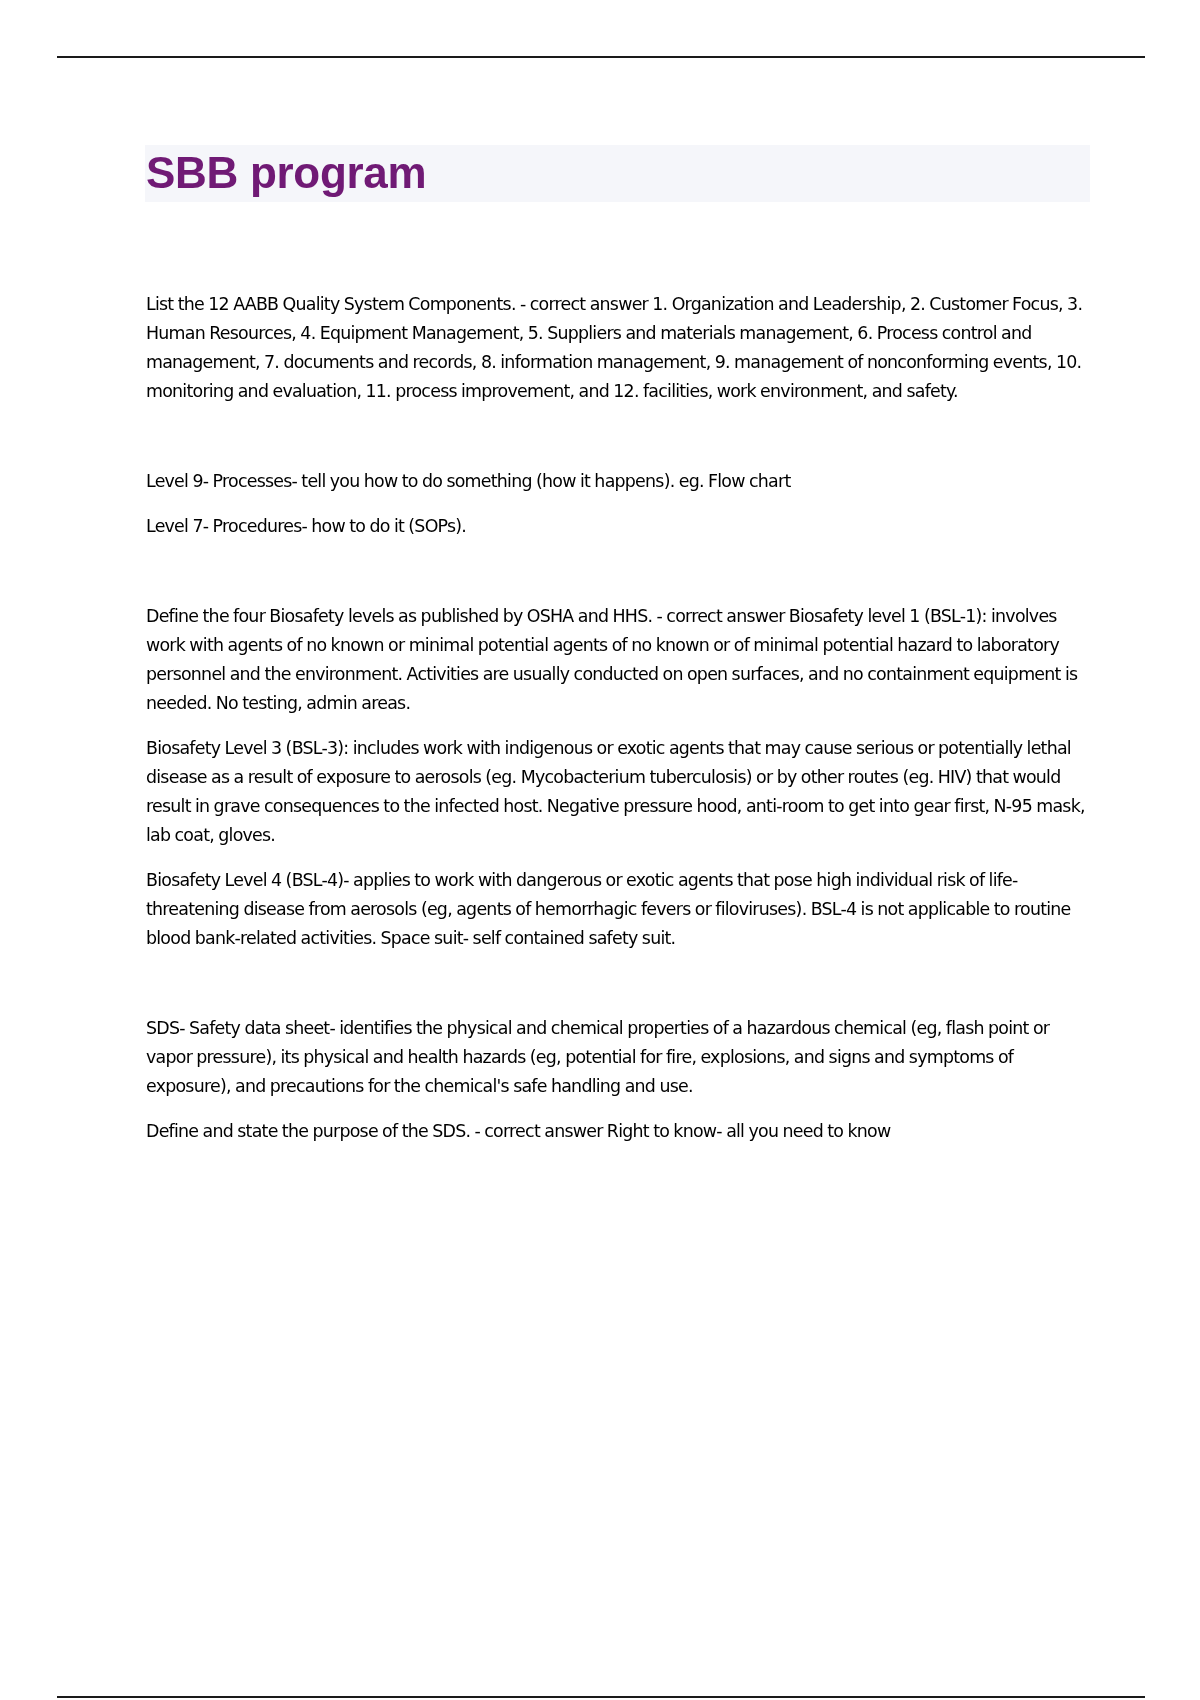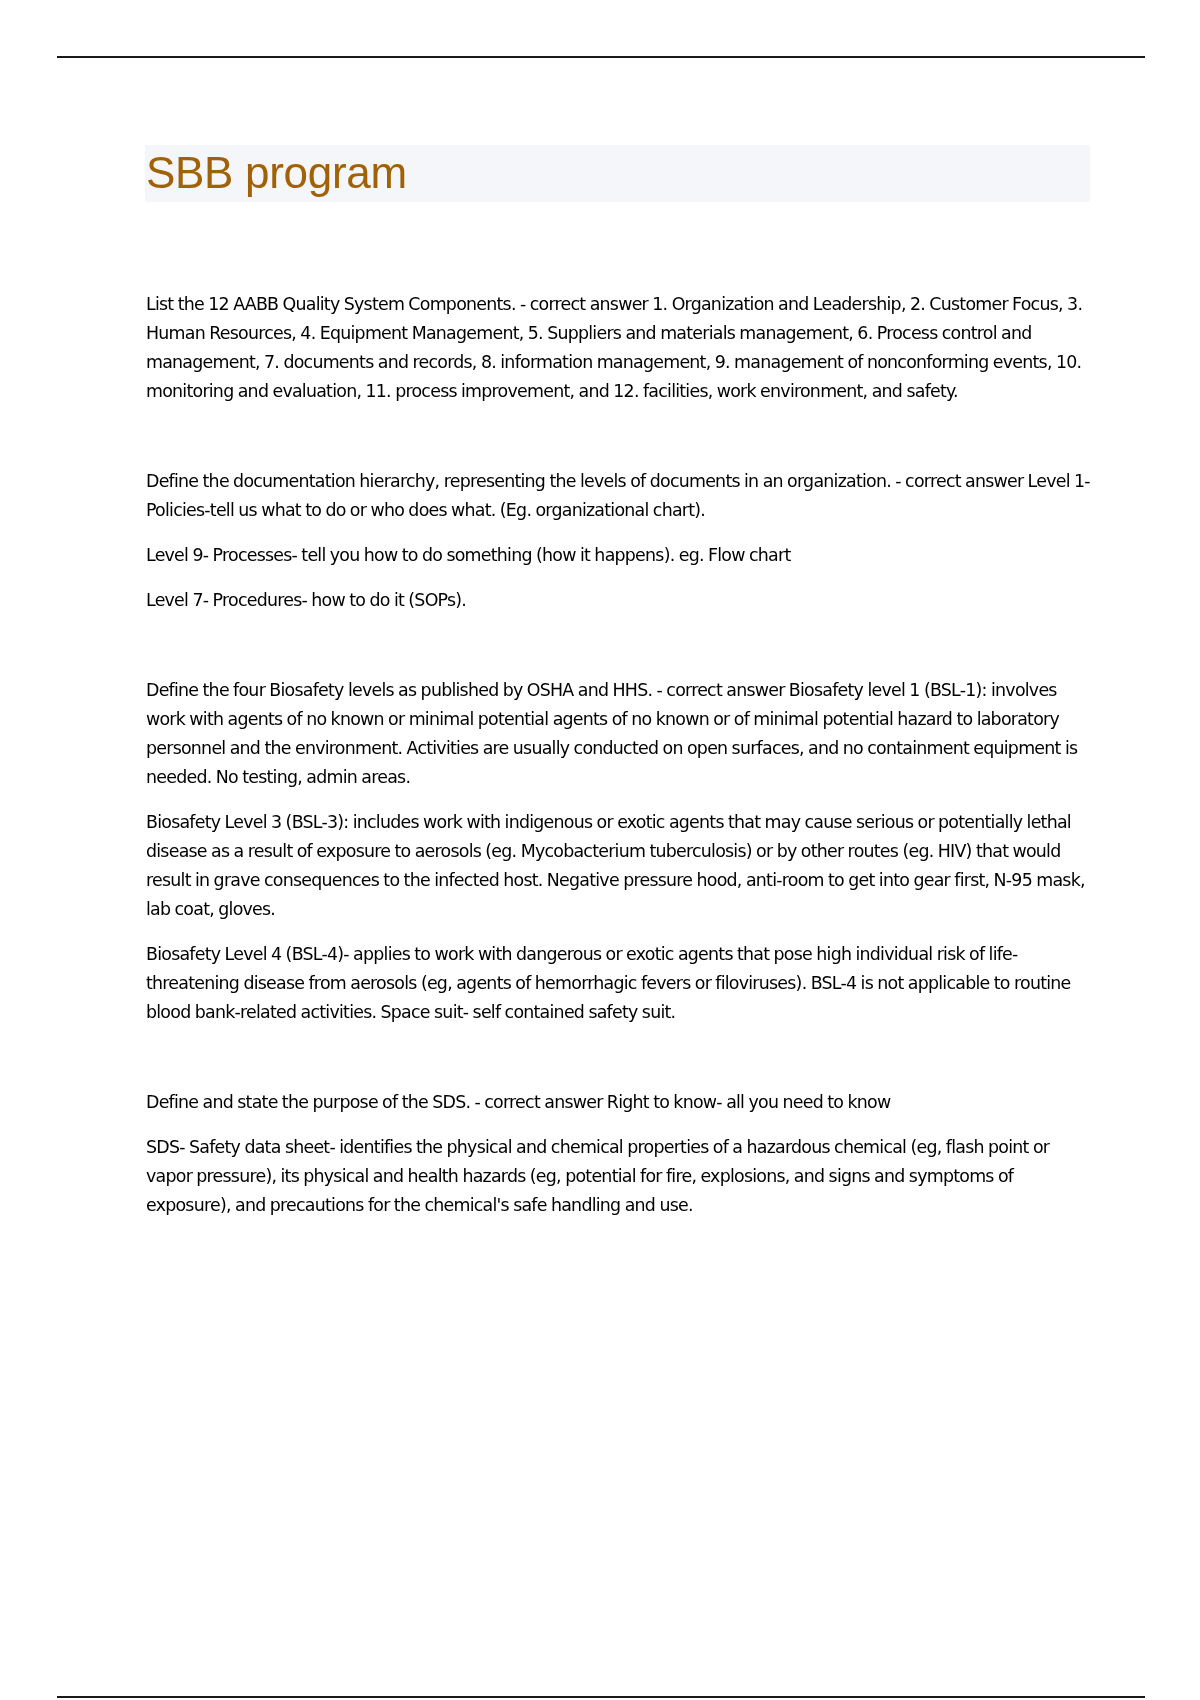--- a/index.html
+++ b/index.html
@@ -32,24 +32,24 @@
       width: 945px;
       height: 57px;
       background: #f5f6fa;
     }
     .title {
       position: absolute;
       left: 146px;
       top: 144px;
       margin: 0;
       font-family: "Liberation Sans", sans-serif;
-      font-weight: normal;
+      font-weight: bold;
       font-size: 44px;
       line-height: 58px;
-      color: #a16207;
+      color: #701a75;
       letter-spacing: -0.3px;
     }
 
     .content {
       position: absolute;
       left: 146px;
       top: 290px;
       width: 945px;
       font-family: "DejaVu Sans", sans-serif;
       font-size: 17.4px;
@@ -78,30 +78,29 @@
 
 <div class="title-box"></div>
 <h1 class="title">SBB program</h1>
 
 <div class="content">
   <div class="qa">
     <p>List the 12 AABB Quality System Components. - correct answer 1. Organization and Leadership, 2. Customer Focus, 3. Human Resources, 4. Equipment Management, 5. Suppliers and materials management, 6. Process control and management, 7. documents and records, 8. information management, 9. management of nonconforming events, 10. monitoring and evaluation, 11. process improvement, and 12. facilities, work environment, and safety.</p>
   </div>
 
   <div class="qa">
-    <p>Define the documentation hierarchy, representing the levels of documents in an organization. - correct answer Level 1- Policies-tell us what to do or who does what. (Eg. organizational chart).</p>
     <p>Level 9- Processes- tell you how to do something (how it happens). eg. Flow chart</p>
     <p>Level 7- Procedures- how to do it (SOPs).</p>
   </div>
 
   <div class="qa">
     <p>Define the four Biosafety levels as published by OSHA and HHS. - correct answer Biosafety level 1 (BSL-1): involves work with agents of no known or minimal potential agents of no known or of minimal potential hazard to laboratory personnel and the environment. Activities are usually conducted on open surfaces, and no containment equipment is needed. No testing, admin areas.</p>
     <p>Biosafety Level 3 (BSL-3): includes work with indigenous or exotic agents that may cause serious or potentially lethal disease as a result of exposure to aerosols (eg. Mycobacterium tuberculosis) or by other routes (eg. HIV) that would result in grave consequences to the infected host. Negative pressure hood, anti-room to get into gear first, N-95 mask, lab coat, gloves.</p>
     <p>Biosafety Level 4 (BSL-4)- applies to work with dangerous or exotic agents that pose high individual risk of life-threatening disease from aerosols (eg, agents of hemorrhagic fevers or filoviruses). BSL-4 is not applicable to routine blood bank-related activities. Space suit- self contained safety suit.</p>
   </div>
 
   <div class="qa">
+    <p>SDS- Safety data sheet- identifies the physical and chemical properties of a hazardous chemical (eg, flash point or vapor pressure), its physical and health hazards (eg, potential for fire, explosions, and signs and symptoms of exposure), and precautions for the chemical's safe handling and use.</p>
     <p>Define and state the purpose of the SDS. - correct answer Right to know- all you need to know</p>
-    <p>SDS- Safety data sheet- identifies the physical and chemical properties of a hazardous chemical (eg, flash point or vapor pressure), its physical and health hazards (eg, potential for fire, explosions, and signs and symptoms of exposure), and precautions for the chemical's safe handling and use.</p>
   </div>
 </div>
 
 <div class="rule bottom"></div>
 
 </body></html>

